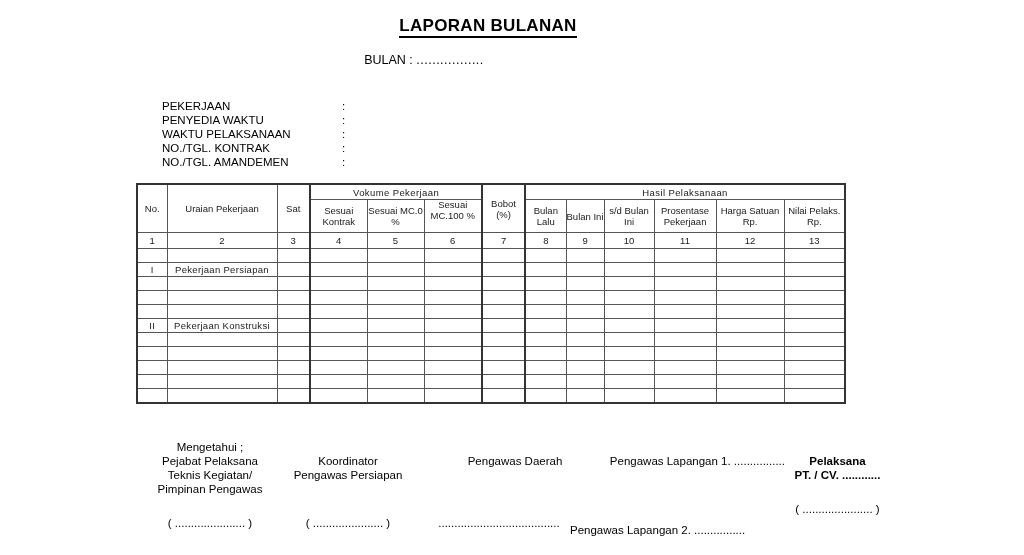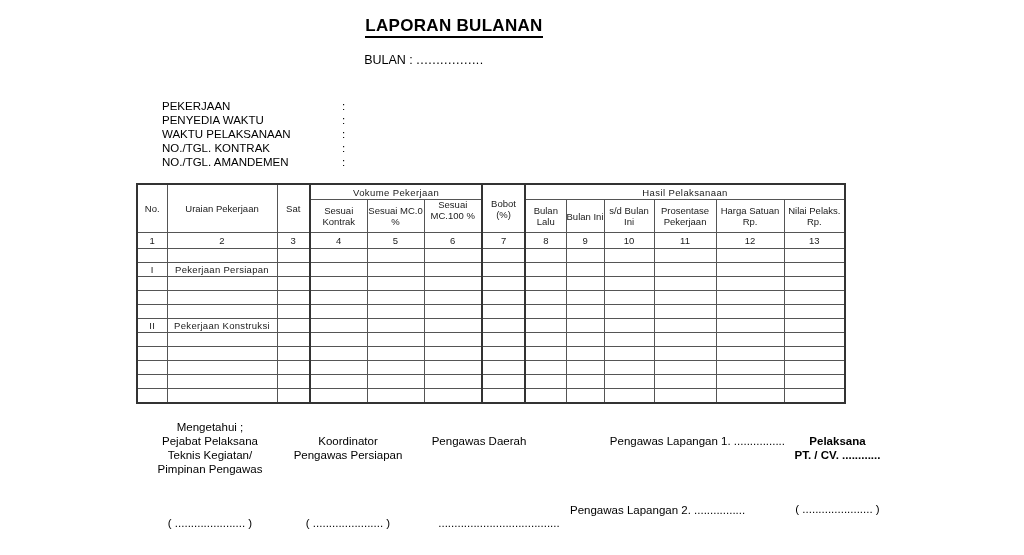--- a/index.html
+++ b/index.html
@@ -20,20 +20,21 @@
   
   #doc-title {
     position: absolute;
     left: 0;
     top: 16px;
     width: 908px;
     text-align: center;
     font-size: 17px;
     font-weight: bold;
     letter-spacing: 0.3px;
+    padding-left: 34px;
   }
   #doc-title span {
     border-bottom: 2px solid #000;
     padding-bottom: 1px;
   }
   #doc-subtitle {
     position: absolute;
     left: 0;
     top: 53px;
     width: 848px;
@@ -124,24 +125,25 @@
   td.c-no { letter-spacing: 0.3px; }
   
   .vsep { border-left: 2px solid #333 !important; }
 
   
   .sig {
     position: absolute;
     font-size: 11.5px;
     line-height: 14px;
     white-space: pre-line;
+    margin-top: 20px;
   }
   #sig-1 { left: 140px;  top: 420px; width: 140px; text-align: center; }
   #sig-2 { left: 278px;  top: 434px; width: 140px; text-align: center; }
-  #sig-3 { left: 404px;  top: 434px; width: 150px; text-align: center; }
+  #sig-3 { left: 440px;  top: 434px; width: 150px; text-align: center; }
   #sig-4 { left: 570px;  top: 434px; width: 215px; text-align: right; }
   #sig-5 { left: 775px;  top: 434px; width: 125px; text-align: center; font-weight: bold; }
   #sig-6 { left: 570px;  top: 503px; width: 215px; text-align: left; }
 
   .sigline {
     position: absolute;
     font-size: 11.5px;
     white-space: nowrap;
   }
   #sigline-1 { left: 140px; top: 517px; width: 140px; text-align: center; }

